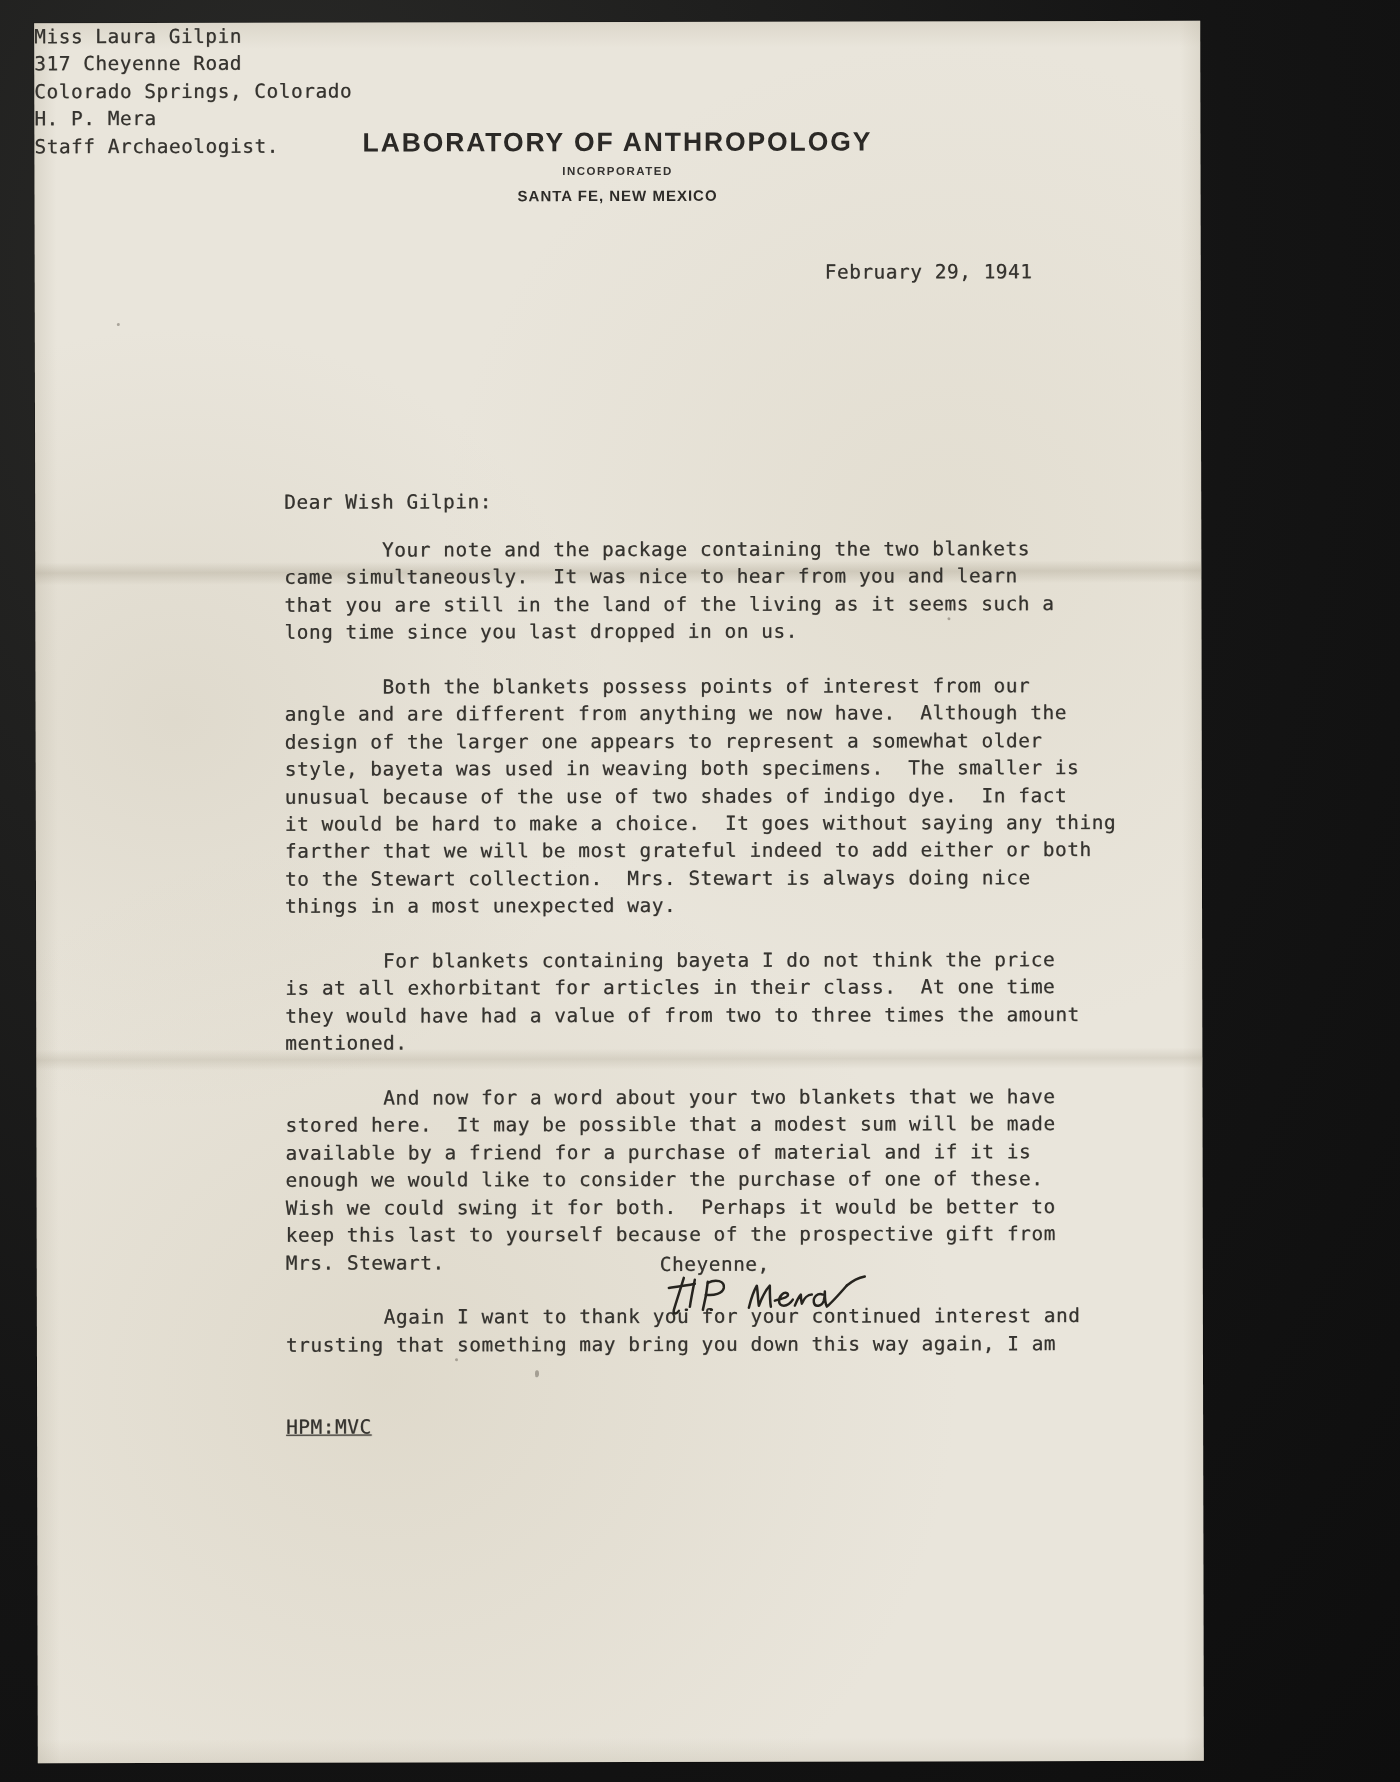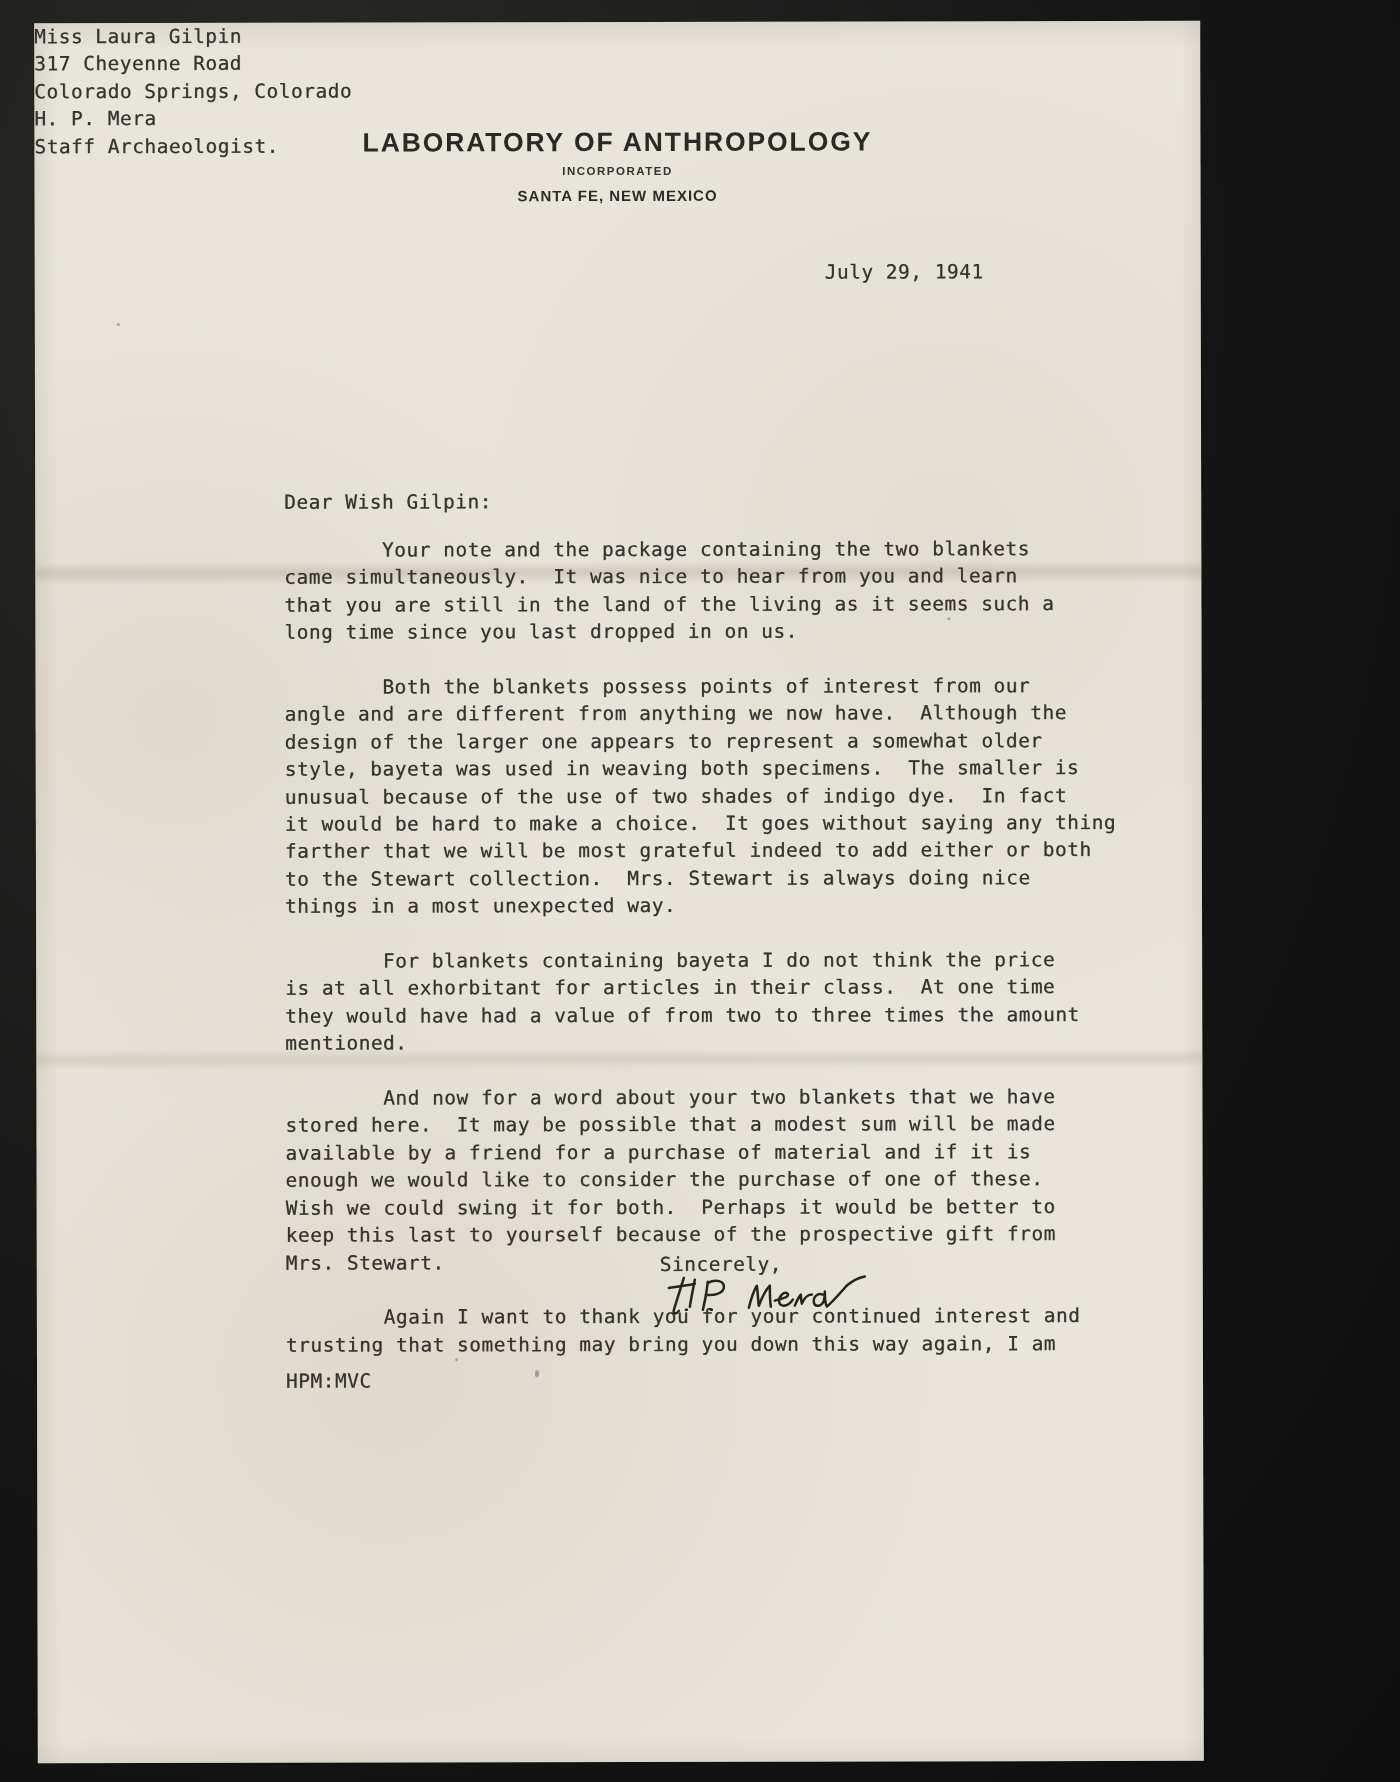--- a/index.html
+++ b/index.html
@@ -136,21 +136,21 @@
   
   #signature {
     position: absolute;
     left: 630px;
     top: 1252px;
     width: 200px;
     height: 48px;
   }
   #signature svg { display: block; overflow: visible; }
 
-  #initials { left: 249px; top: 1345px; }
+  #initials { left: 249px; top: 1391px; text-decoration: underline; }
 
   
   .speck {
     position: absolute;
     background: rgba(90,85,76,0.45);
     border-radius: 50%;
     z-index: 4;
   }
 </style>
 </head>
@@ -161,21 +161,21 @@
 <div id="paper">
 
   <div id="content">
 
     <div id="letterhead">
       <div class="org">LABORATORY OF ANTHROPOLOGY</div>
       <div class="inc">INCORPORATED</div>
       <div class="city">SANTA FE, NEW MEXICO</div>
     </div>
 
-    <div class="tw" id="date-line">July 29, 1941</div>
+    <div class="tw" id="date-line">February 29, 1941</div>
 
     <div id="address-block">
       <div class="tw" style="position:relative;left:0;top:0;">Miss Laura Gilpin</div>
       <div class="tw" style="position:relative;left:0;top:0;">317 Cheyenne Road</div>
       <div class="tw" style="position:relative;left:0;top:0;">Colorado Springs, Colorado</div>
     </div>
 
     <div class="tw" id="salutation">Dear Wish Gilpin:</div>
 
     <div id="body-paragraphs">
@@ -200,21 +200,21 @@
 stored here.  It may be possible that a modest sum will be made
 available by a friend for a purchase of material and if it is
 enough we would like to consider the purchase of one of these.
 Wish we could swing it for both.  Perhaps it would be better to
 keep this last to yourself because of the prospective gift from
 Mrs. Stewart.</p>
       <p class="para">        Again I want to thank you for your continued interest and
 trusting that something may bring you down this way again, I am</p>
     </div>
 
-    <div class="tw" id="closing">Sincerely,</div>
+    <div class="tw" id="closing">Cheyenne,</div>
 
     <div id="signature">
       <svg width="200" height="48" viewBox="0 0 200 48" fill="none" xmlns="http://www.w3.org/2000/svg">
         <g stroke="#26241f" stroke-width="2.5" stroke-linecap="round" stroke-linejoin="round" fill="none">
 
           <path d="M2 14 C10 13, 19 12, 28 10"></path>
           <path d="M17 4 C14 14, 10 26, 7 36 C6 40, 9 41, 12 37"></path>
           <path d="M28 6 C26 16, 24 26, 23 33"></path>
 
           <path d="M41 8 C40 18, 38 28, 36 36"></path>

